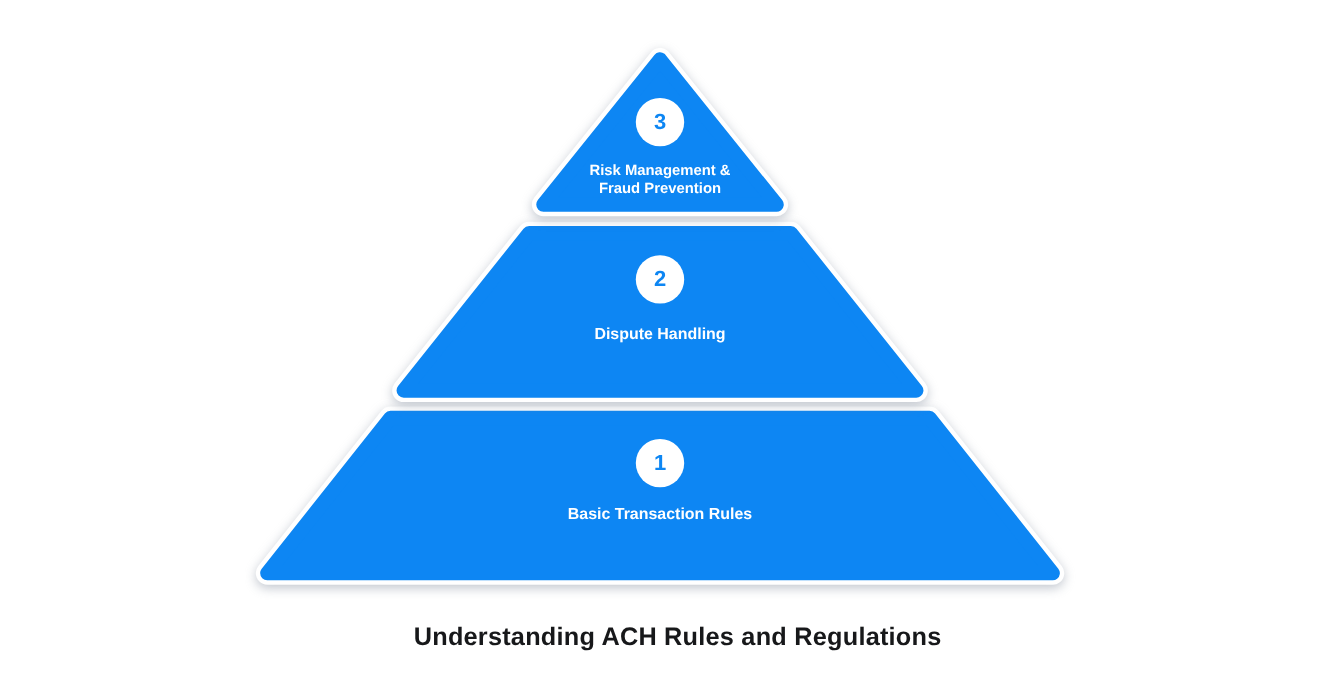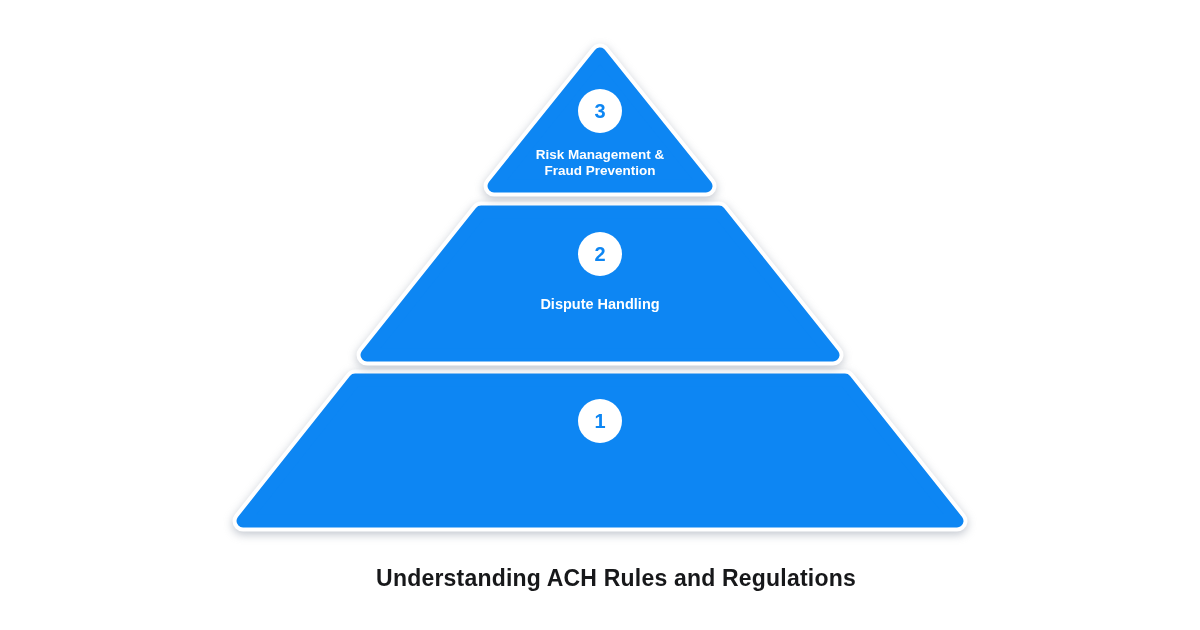--- a/index.html
+++ b/index.html
@@ -108,16 +108,17 @@
   <div class="badge badge-2">
     <span>2</span>
   </div>
   <div class="badge badge-1">
     <span>1</span>
   </div>
 
   <div class="level-label label-3">Risk Management &amp;
 Fraud Prevention</div>
   <div class="level-label label-2">Dispute Handling</div>
+  <div class="level-label label-1">Basic Transaction Rules</div>
 
   <div class="diagram-title">Understanding ACH Rules and Regulations</div>
 
 </div>
 
 </body></html>

